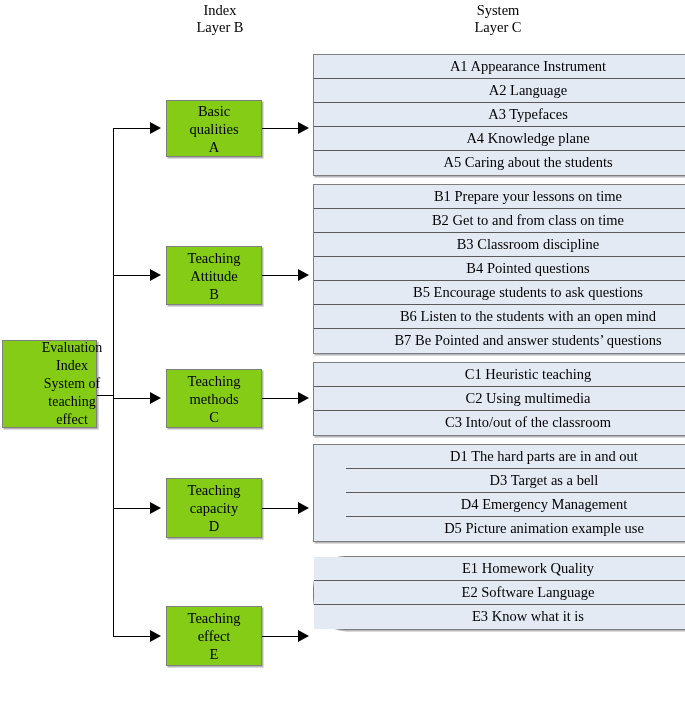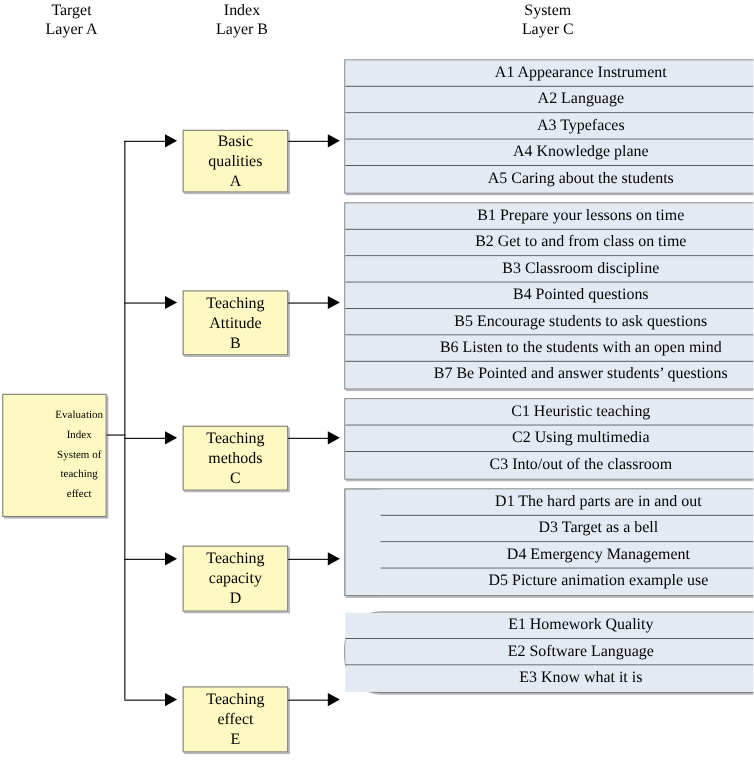--- a/index.html
+++ b/index.html
@@ -26,40 +26,39 @@
     white-space: pre-line;
   }
   #hdr-a { left: 0px;   top: 2px;  width: 130px; }
   #hdr-b { left: 145px; top: 2px;  width: 150px; }
   #hdr-c { left: 313px; top: 2px;  width: 370px; }
 
   
   .node {
     position: absolute;
     box-sizing: border-box;
-    background: #fef9c3;
+    background: #84cc16;
     border: 1px solid #7f7f7f;
     box-shadow: 1.5px 1.5px 0 rgba(120,120,130,0.55);
     display: flex;
     align-items: center;
     justify-content: center;
     text-align: center;
     font-size: 14.5px;
     line-height: 17.5px;
     white-space: pre-line;
-    margin-top: 18px;
   }
 
   
   #target-box {
     left: 2px;
     top: 340px;
     width: 95px;
-    height: 112px;
-    font-size: 10px;
+    height: 88px;
+    font-size: 14px;
     line-height: 18px;
     padding-left: 45px;
   }
 
   
   .index-box {
     left: 166px;
     width: 96px;
     font-size: 14.5px;
     line-height: 18px;
@@ -103,22 +102,20 @@
     border-top: 6px solid transparent;
     border-bottom: 6px solid transparent;
     border-left: 11px solid #000000;
   }
 </style>
 </head>
 <body>
 
 <div id="canvas">
 
-  <div id="hdr-a" class="col-header">Target
-Layer A</div>
   <div id="hdr-b" class="col-header">Index
 Layer B</div>
   <div id="hdr-c" class="col-header">System
 Layer C</div>
 
   <div id="target-box" class="node">Evaluation
 Index
 System of
 teaching
 effect</div>

